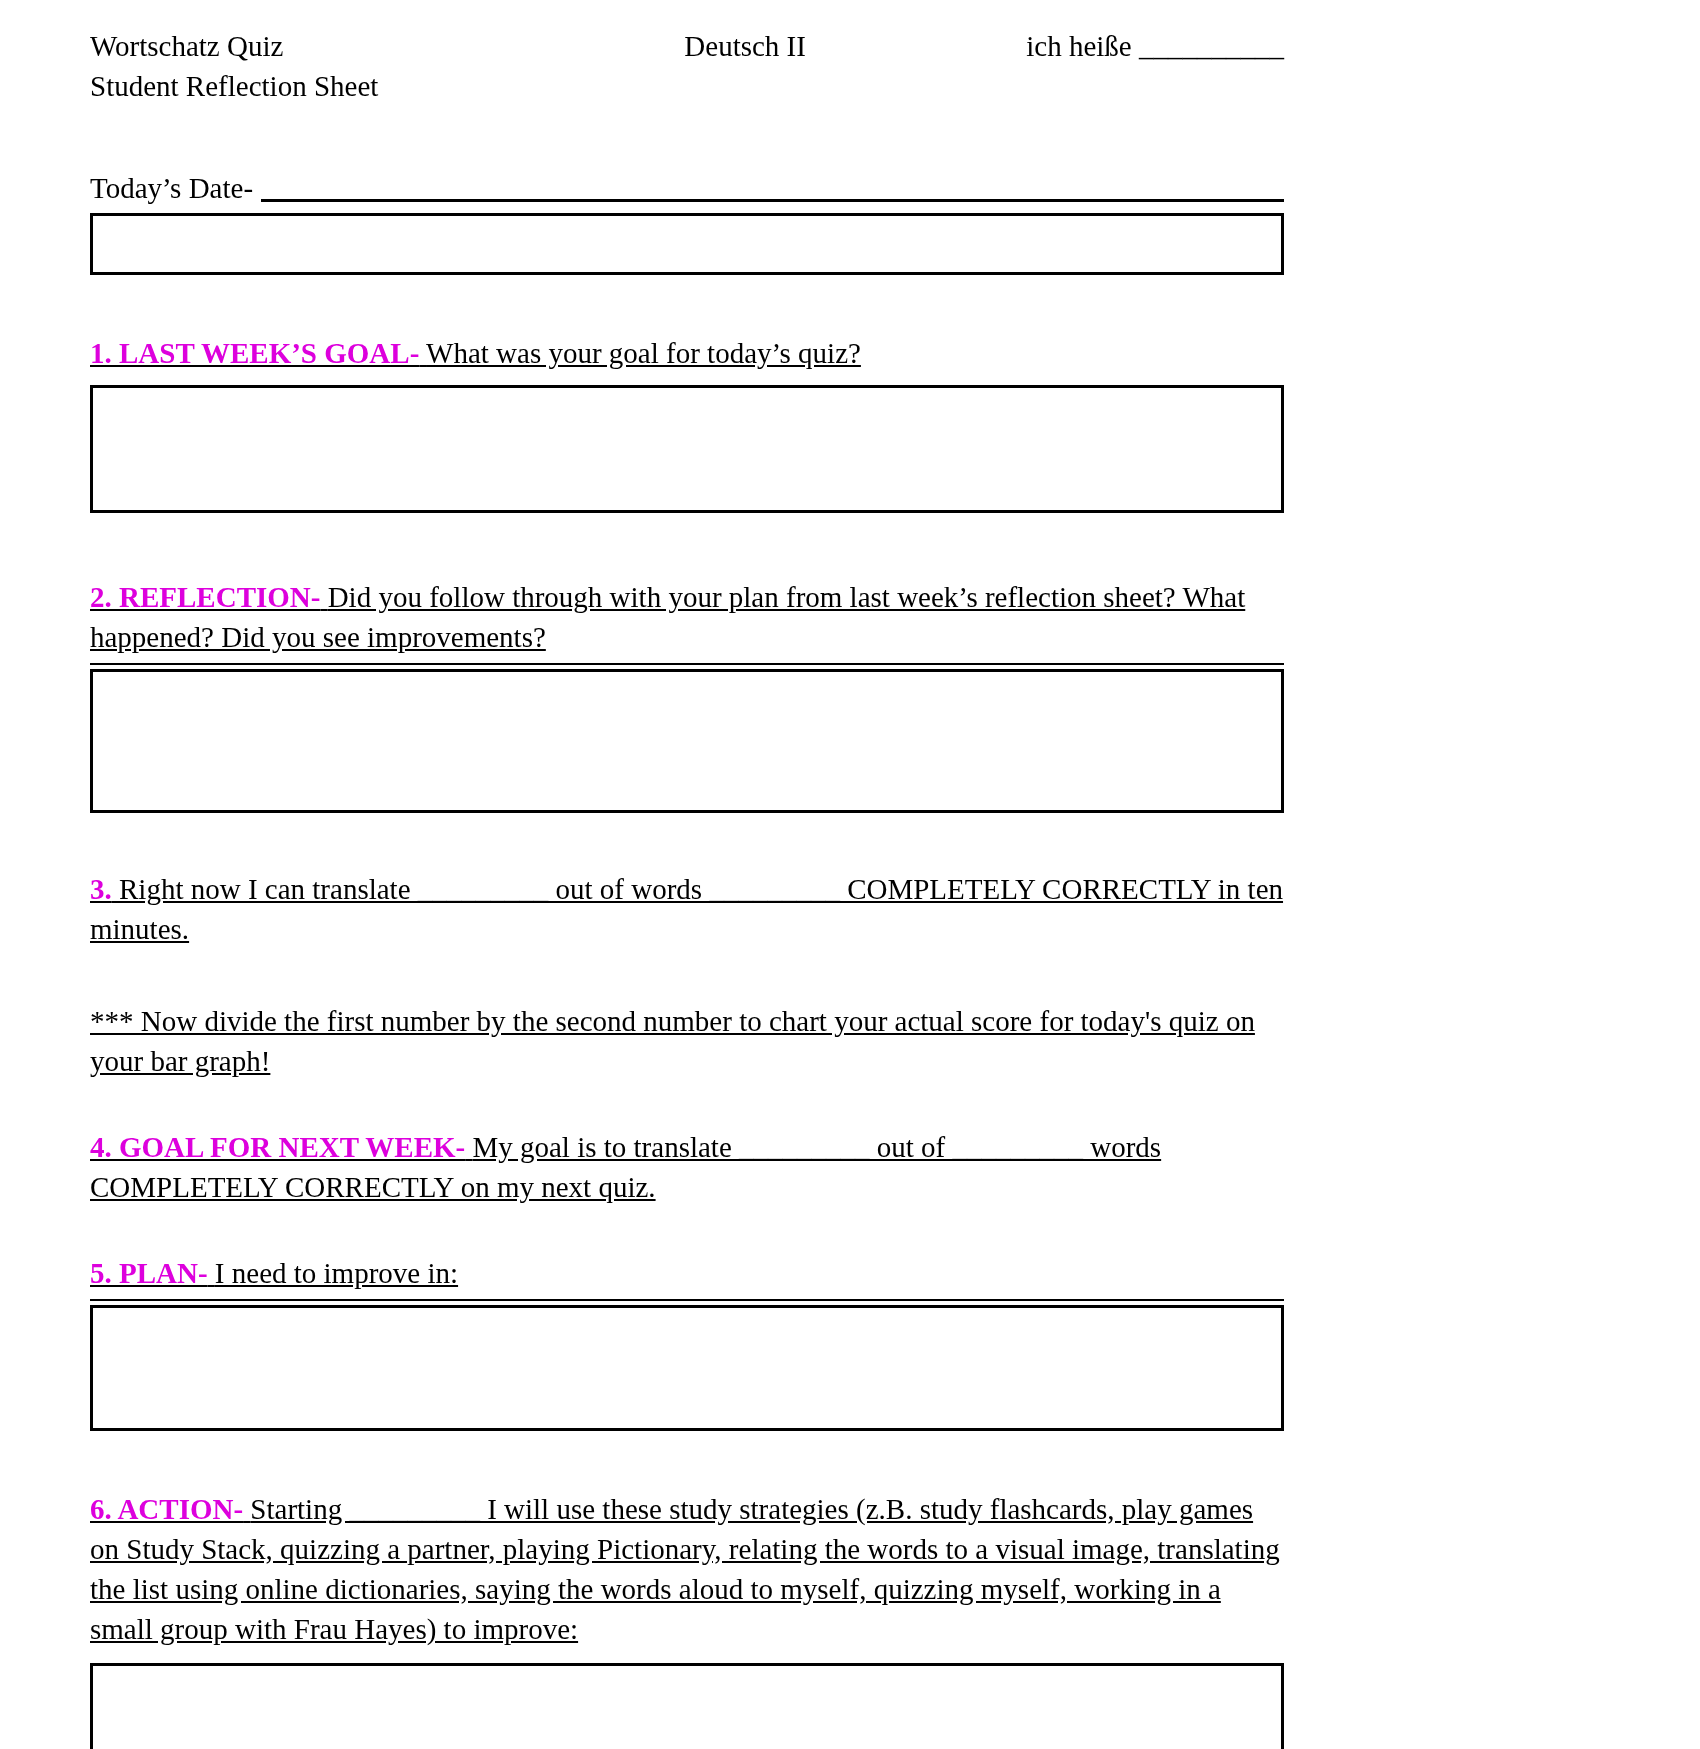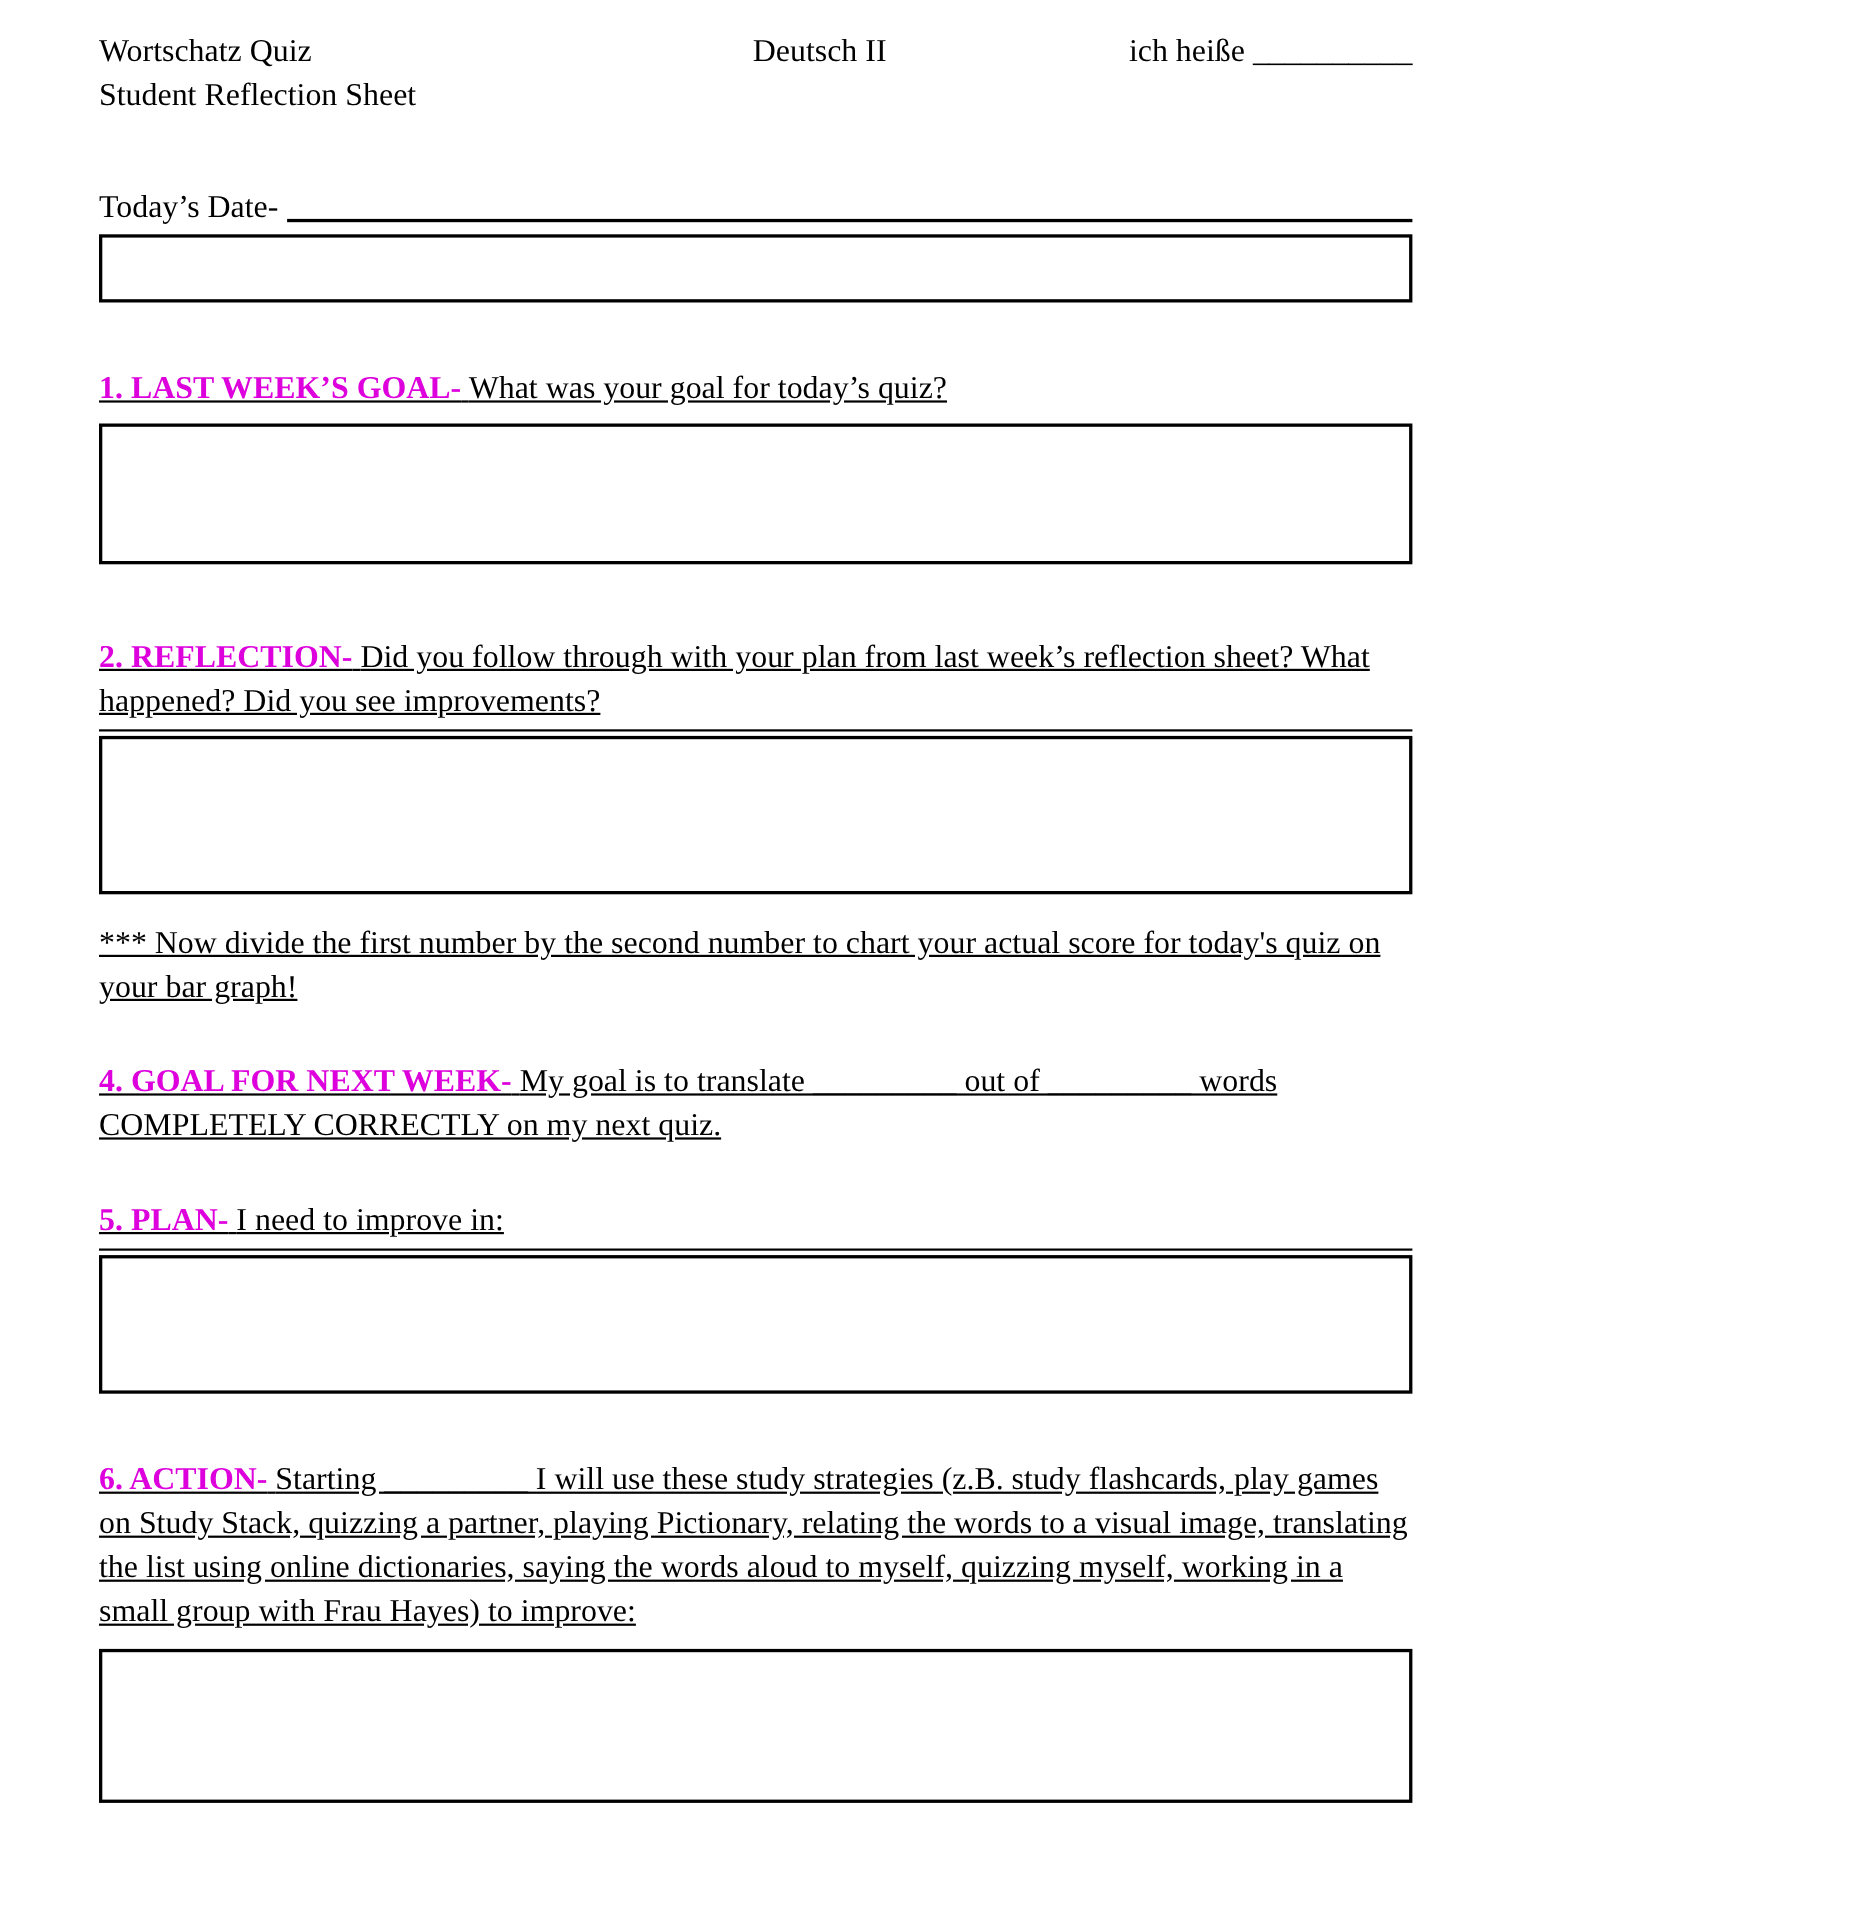--- a/index.html
+++ b/index.html
@@ -33,21 +33,21 @@
   .box-5    { height: 126px; margin-top: 4px;  }
   .box-6    { height: 140px; margin-top: 14px; }
 
   .ruled-line { height: 0; border-top: 2px solid #000000; margin-top: 6px; }
 
   
   .section { margin: 0; line-height: 40px; text-decoration: underline; }
   .sec-1 { margin-top: 58px; }
   .sec-2 { margin-top: 64px; }
   .sec-3 { margin-top: 56px; }
-  .note  { margin-top: 24px; }
+  .note  { margin-top: 52px; }
   .sec-4 { margin-top: 46px; }
   .sec-5 { margin-top: 46px; }
   .sec-6 { margin-top: 58px; }
 
   .accent { color: var(--accent, #dd00dd); font-weight: bold; }
 </style>
 </head>
 <body>
 
 <div class="page">
@@ -73,20 +73,24 @@
   </p>
   <div class="response-box box-1"></div>
 
   <p class="section sec-2">
     <span class="accent">2. REFLECTION-</span>
     <span>Did you follow through with your plan from last week’s reflection sheet? What happened? Did you see improvements?</span>
   </p>
   <div class="ruled-line"></div>
   <div class="response-box box-2"></div>
 
+  <p class="section sec-3">
+    <span class="accent">3.</span>
+    <span>Right now I can translate _________ out of words _________ COMPLETELY CORRECTLY in ten minutes.</span>
+  </p>
 
   <p class="section note">*** Now divide the first number by the second number to chart your actual score for today's quiz on your bar graph!</p>
 
   <p class="section sec-4">
     <span class="accent">4. GOAL FOR NEXT WEEK-</span>
     <span>My goal is to translate _________ out of _________ words COMPLETELY CORRECTLY on my next quiz.</span>
   </p>
 
   <p class="section sec-5">
     <span class="accent">5. PLAN-</span>

